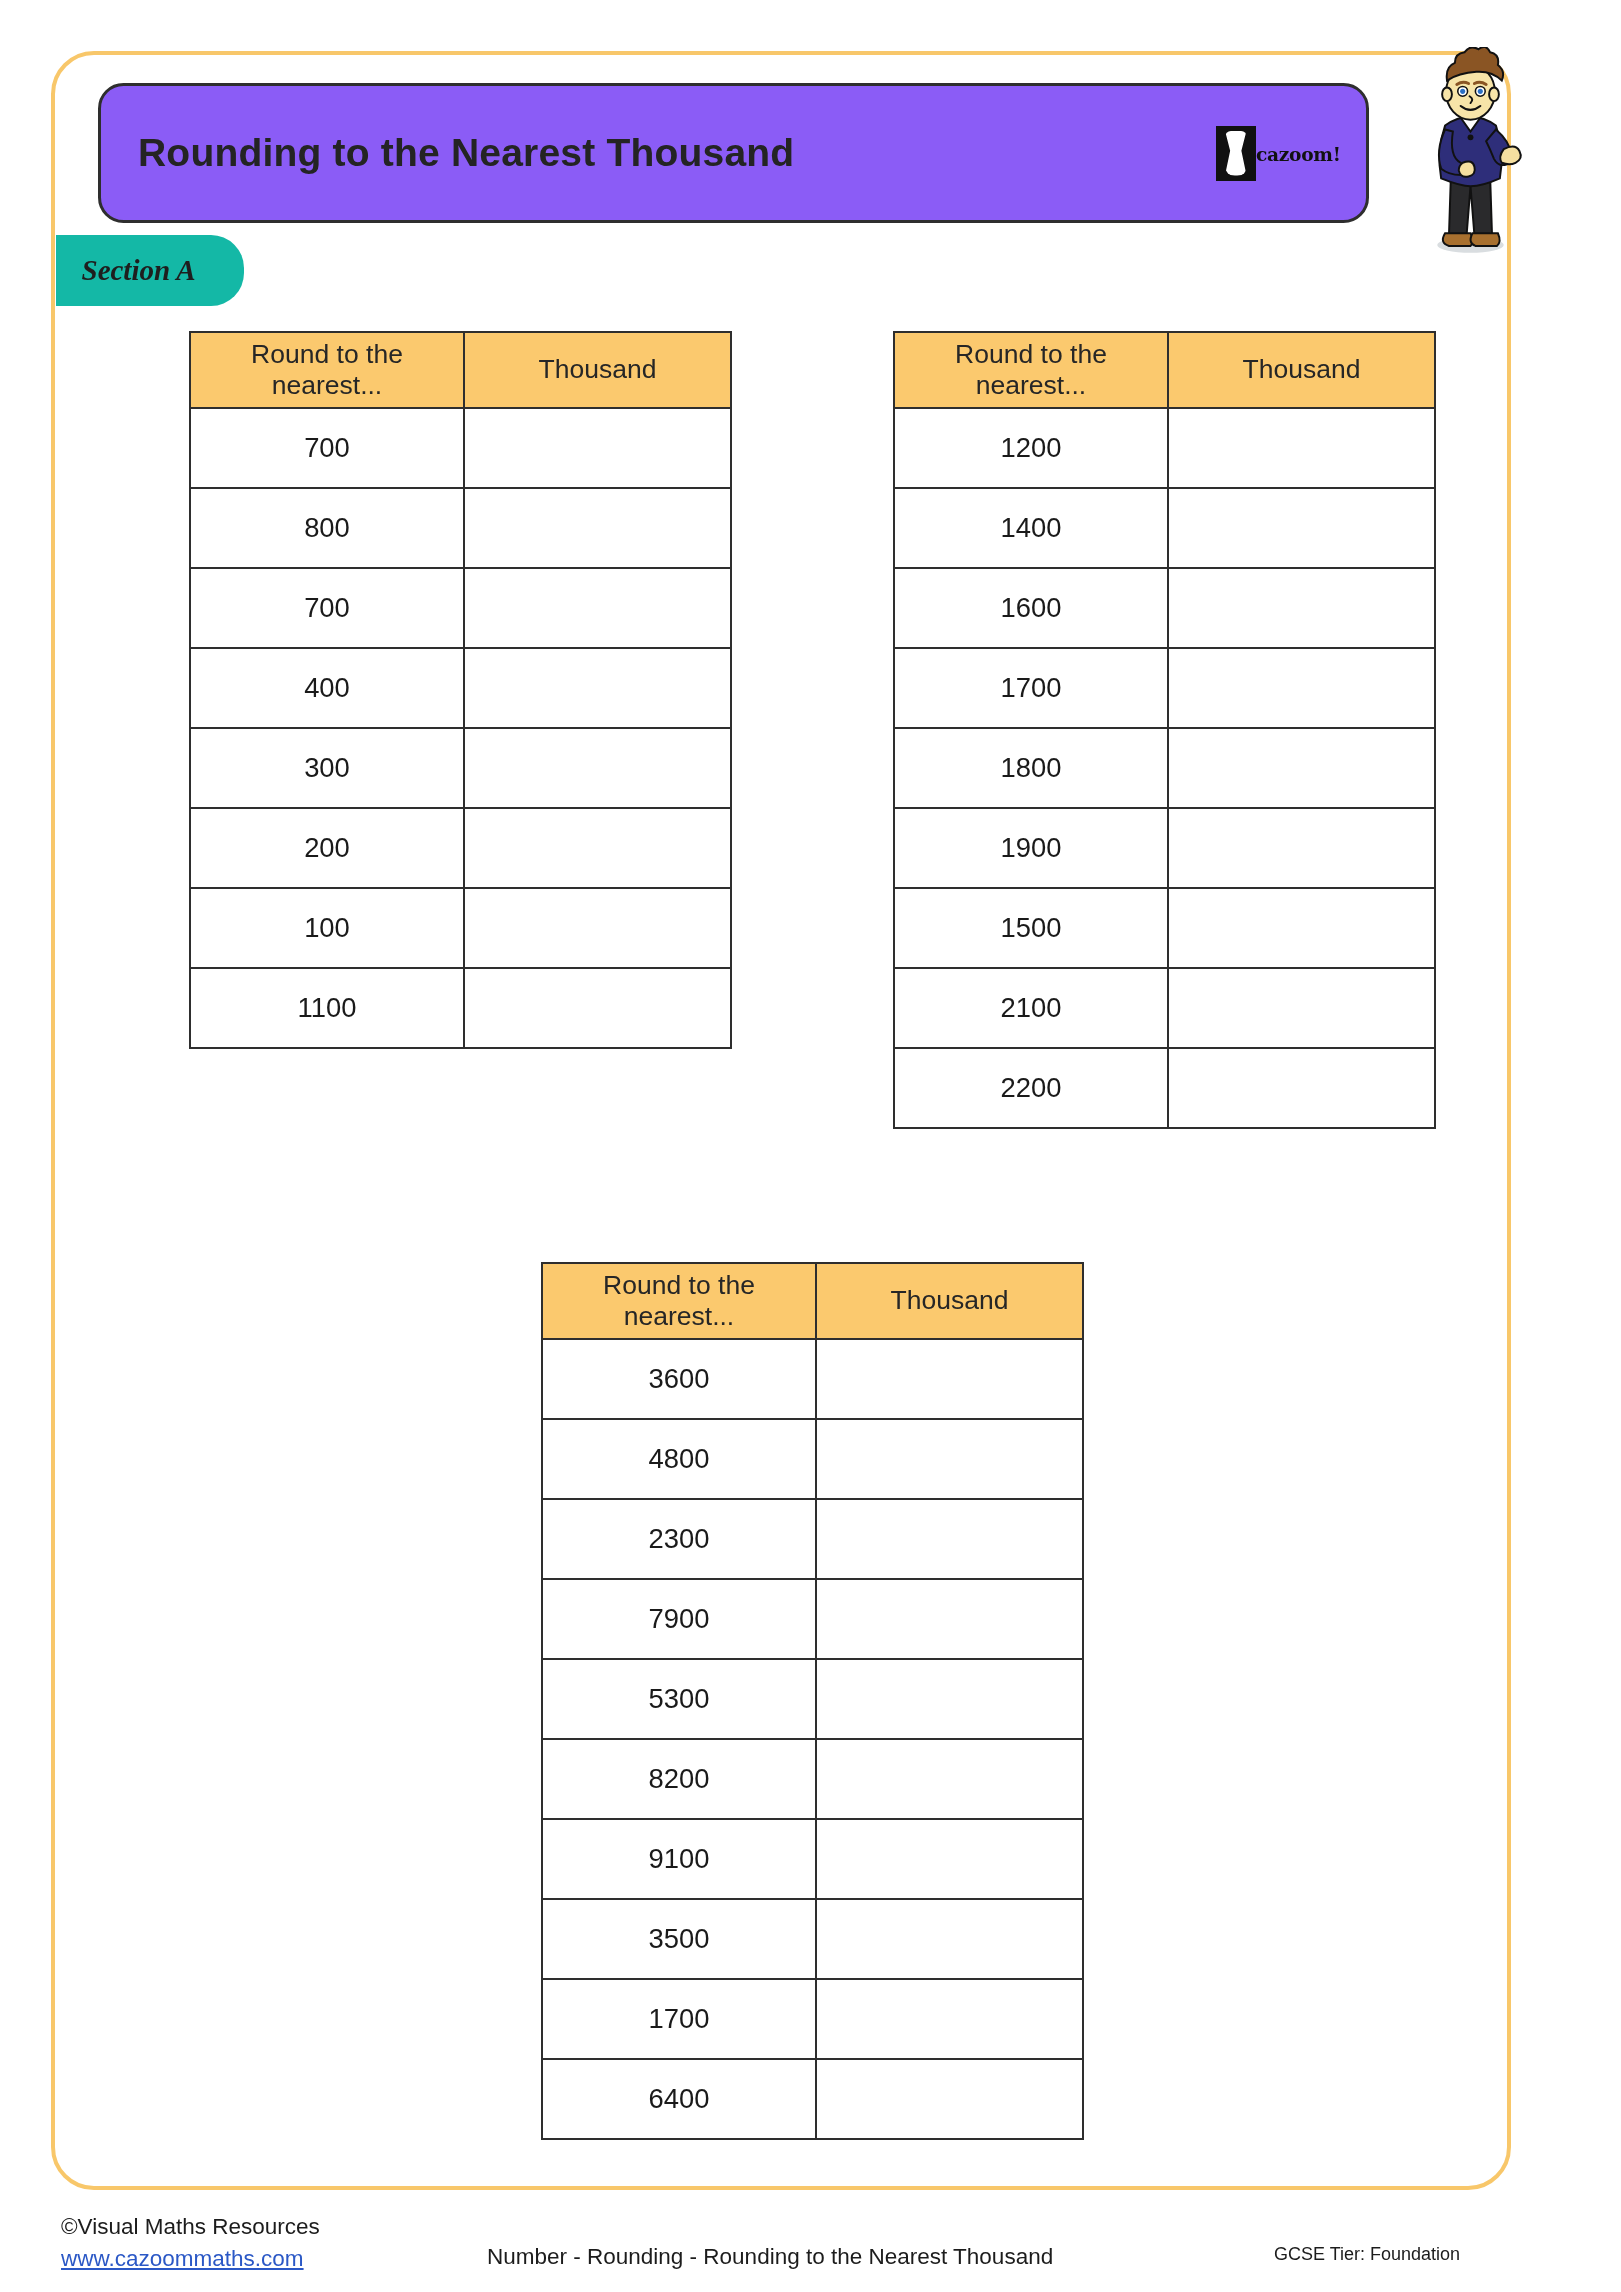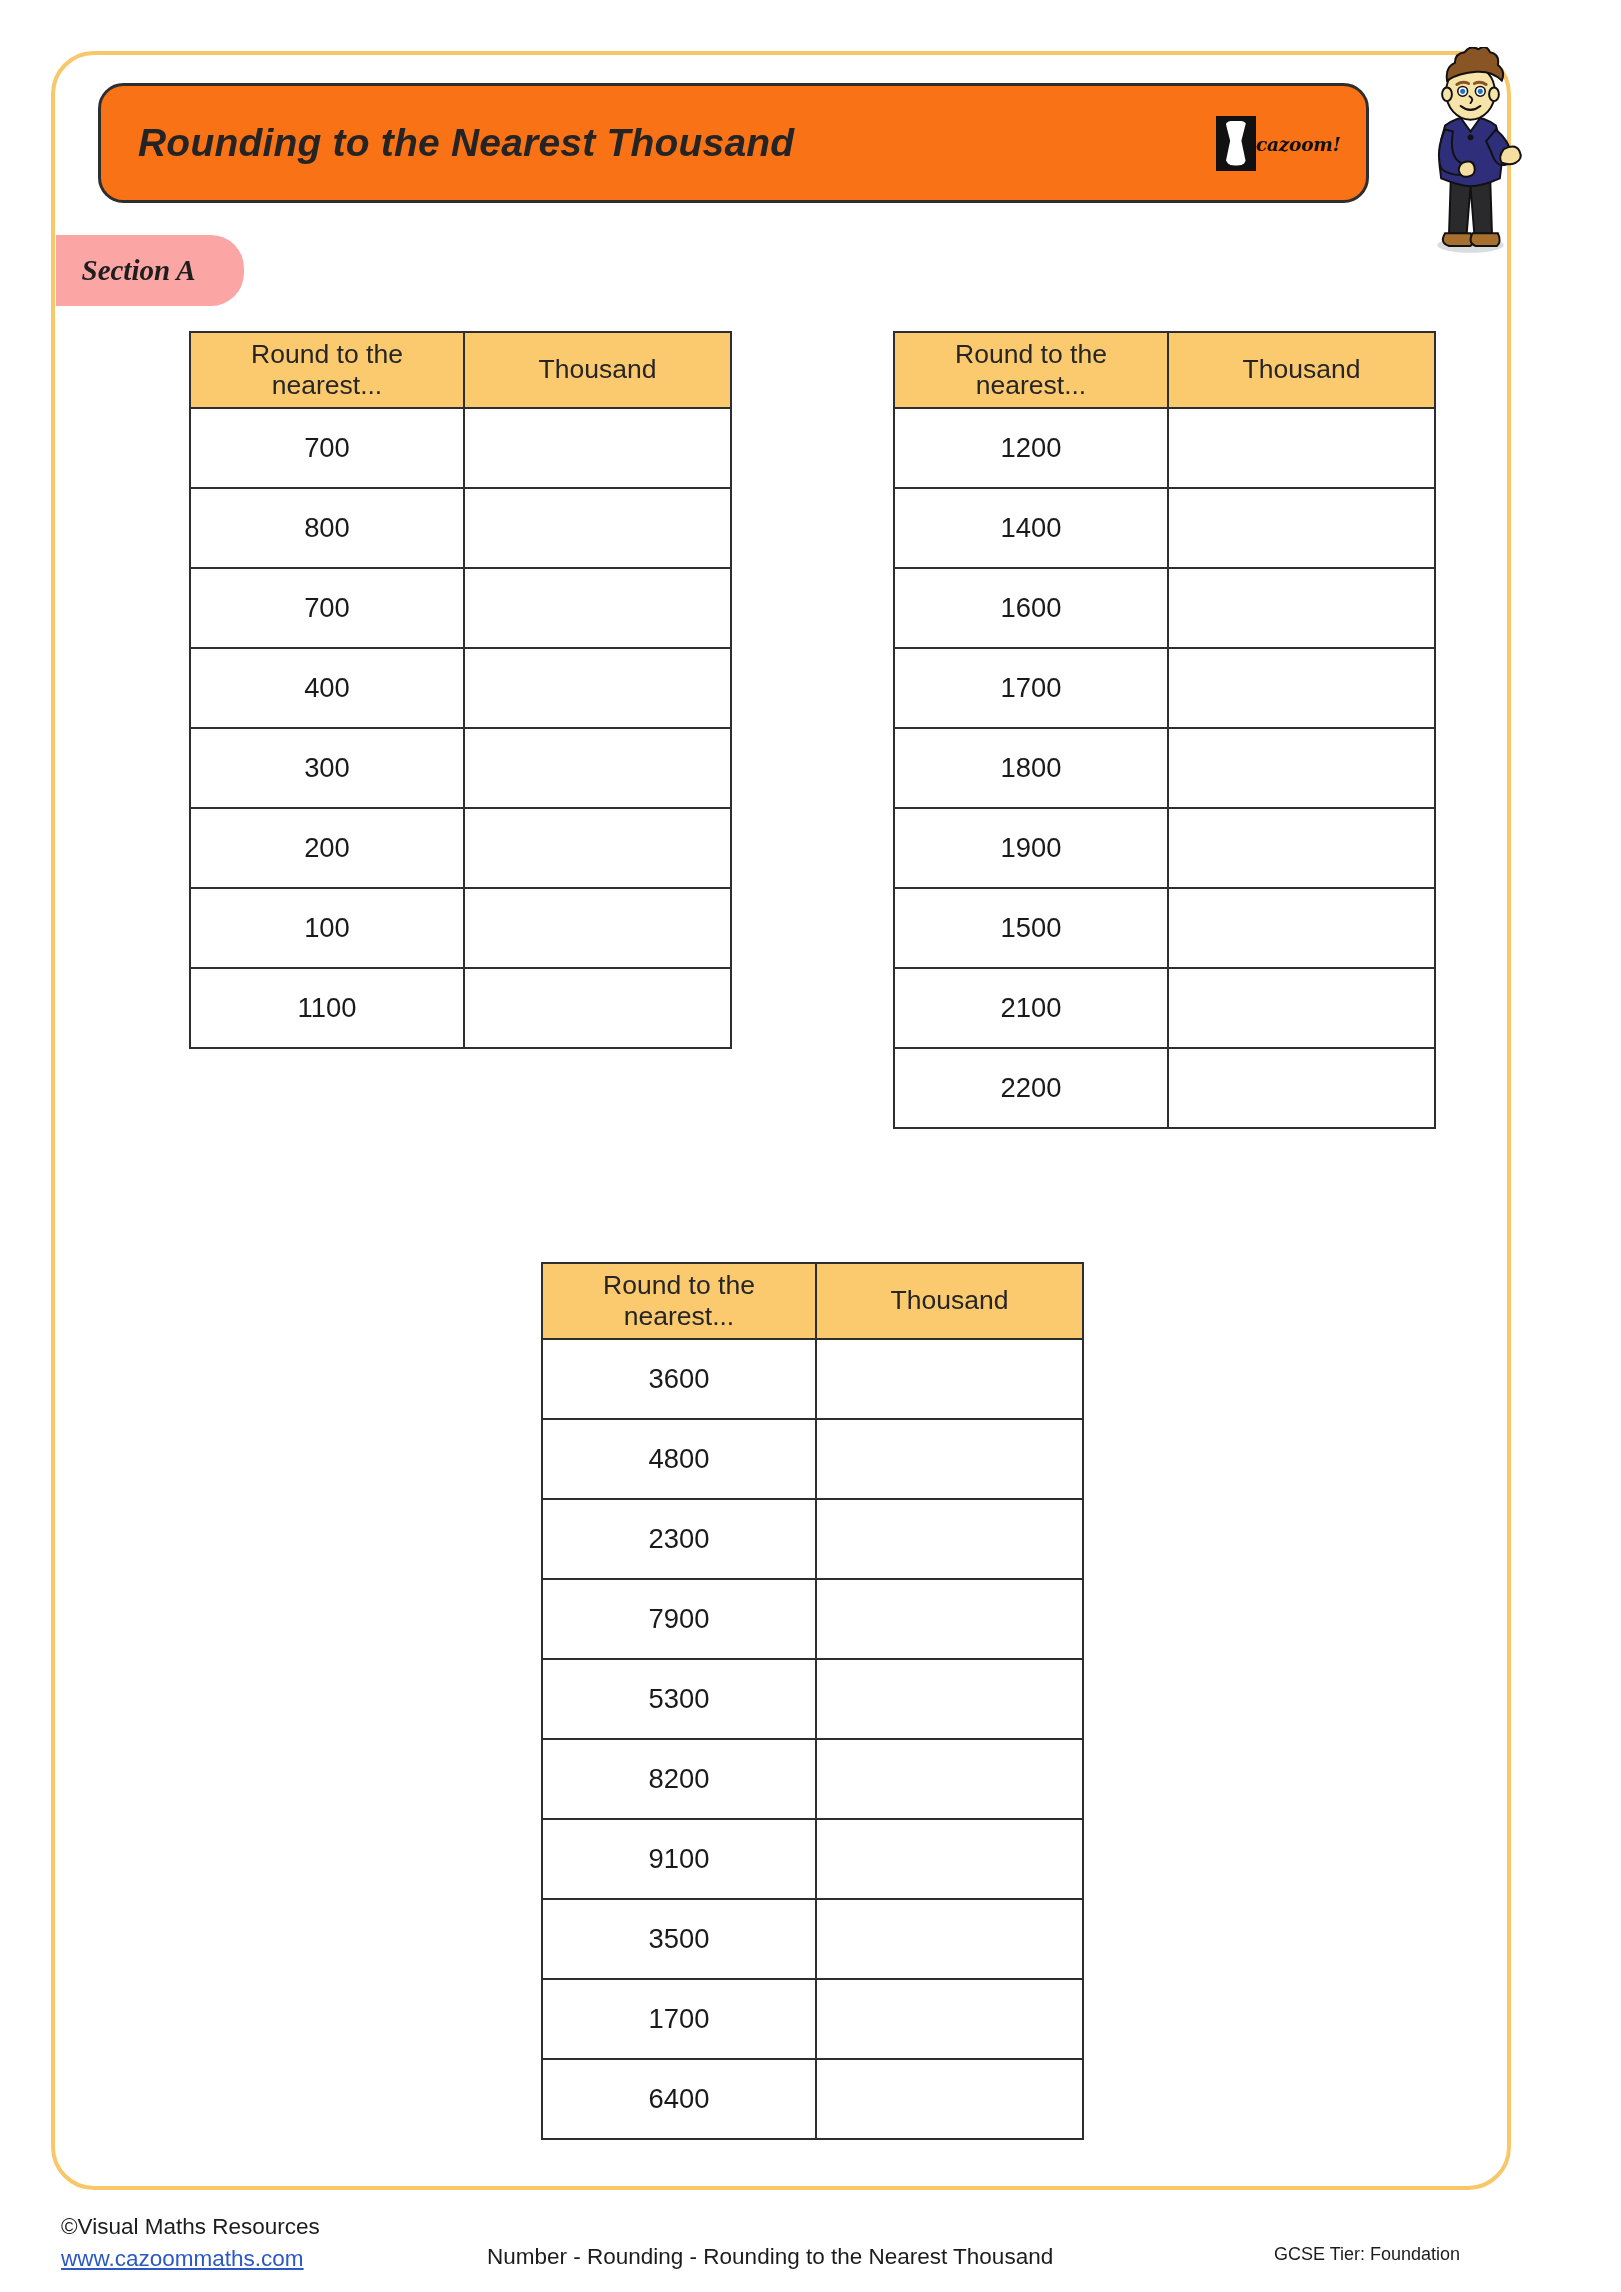--- a/index.html
+++ b/index.html
@@ -30,25 +30,24 @@
     border-radius: 43px;
     background: transparent;
   }
 
   
   .title-box {
     position: absolute;
     left: 98px;
     top: 83px;
     width: 1271px;
-    height: 120px;
-    background: #f97316;
+    height: 140px;
+    background: #8b5cf6;
     border: 3.9px solid #2E2E2E;
     border-radius: 25.5px;
-    font-style: italic;
   }
   .title-text {
     position: absolute;
     left: 37px;
     top: 50%;
     transform: translateY(-50%);
     font-size: 39px;
     font-weight: bold;
     color: #242424;
     letter-spacing: 0.2px;
@@ -101,21 +100,21 @@
     height: 211px;
   }
 
   
   .section-tab {
     position: absolute;
     left: 56px;
     top: 235px;
     width: 188px;
     height: 71px;
-    background: #fca5a5;
+    background: #14b8a6;
     border-radius: 0 33px 33px 0;
     display: flex;
     align-items: center;
   }
   .section-tab span {
     margin-left: 25.5px;
     font-family: "Liberation Serif", serif;
     font-style: italic;
     font-weight: bold;
     font-size: 29px;

